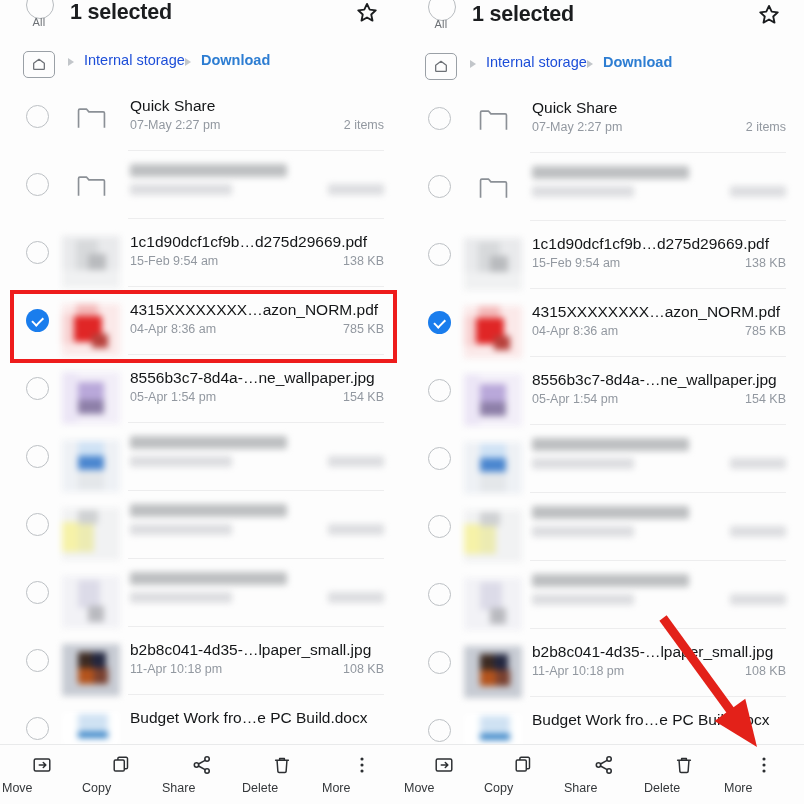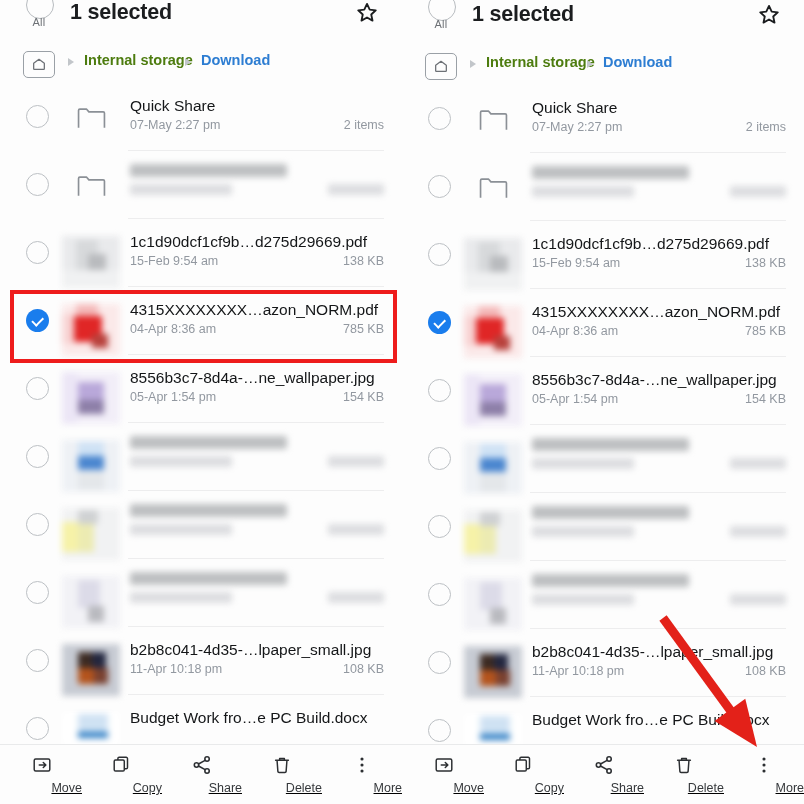--- a/index.html
+++ b/index.html
@@ -32,21 +32,21 @@
   
   .crumbs{position:relative;height:36px;}
   .home-chip{position:absolute;left:23px;top:5px;width:30px;height:25px;
              border:1.5px solid #9aa0a6;border-radius:5px;}
   .home-chip .hs{position:absolute;left:7px;top:4px;}
   .cb-arrow{position:absolute;top:12px;width:0;height:0;
             border-left:6px solid #c2c6ca;border-top:4.5px solid transparent;
             border-bottom:4.5px solid transparent;}
   .cb-a1{left:68px;}
   .cb-a2{left:185px;}
-  .cb-txt{position:absolute;top:6px;font-size:14.5px;color:#4d7c0f;font-weight:bold;}
+  .cb-txt{position:absolute;top:6px;font-size:14.5px;color:#1d4ed8;}
   .cb-internal{left:84px;}
   .cb-dl{left:201px;color:#2d7dd2;font-weight:bold;}
 
   
   .list{position:relative;}
   .row{position:relative;height:68px;}
   .row .divider{position:absolute;left:128px;right:18px;top:0;height:1px;background:#ededee;}
 
   .chk{position:absolute;left:26px;top:23px;width:23px;height:23px;
        border:1.6px solid #bcc0c4;border-radius:50%;box-sizing:border-box;}
@@ -66,21 +66,21 @@
   .date{position:absolute;left:0;top:0;font-size:12.5px;color:#9298a0;}
   .size{position:absolute;right:0;top:0;font-size:12.5px;color:#9298a0;}
 
   
   .blurtxt{position:absolute;left:130px;right:18px;top:14px;height:42px;filter:blur(3.4px);}
   .blurtxt i{position:absolute;display:block;background:#c2c4c6;border-radius:2px;}
 
   
   .toolbar{position:absolute;left:0;bottom:0;width:402px;height:59px;background:#fdfdfd;
            border-top:1px solid #e9eaeb;}
-  .tb{position:absolute;top:7px;width:80px;text-align:right;text-decoration:underline;}
+  .tb{position:absolute;top:7px;width:80px;text-align:left;}
   .tb .ic{height:26px;display:flex;align-items:center;justify-content:center;}
   .tb .lb{margin-top:3px;font-size:12.5px;color:#35383b;}
 
   
   .redbox{position:absolute;left:10px;top:290px;width:387px;height:73px;
           border:4px solid #ee1c1c;box-sizing:border-box;background:transparent;}
   .arrow{position:absolute;left:0;top:0;width:804px;height:804px;pointer-events:none;}
 </style>
 </head>
 <body>

